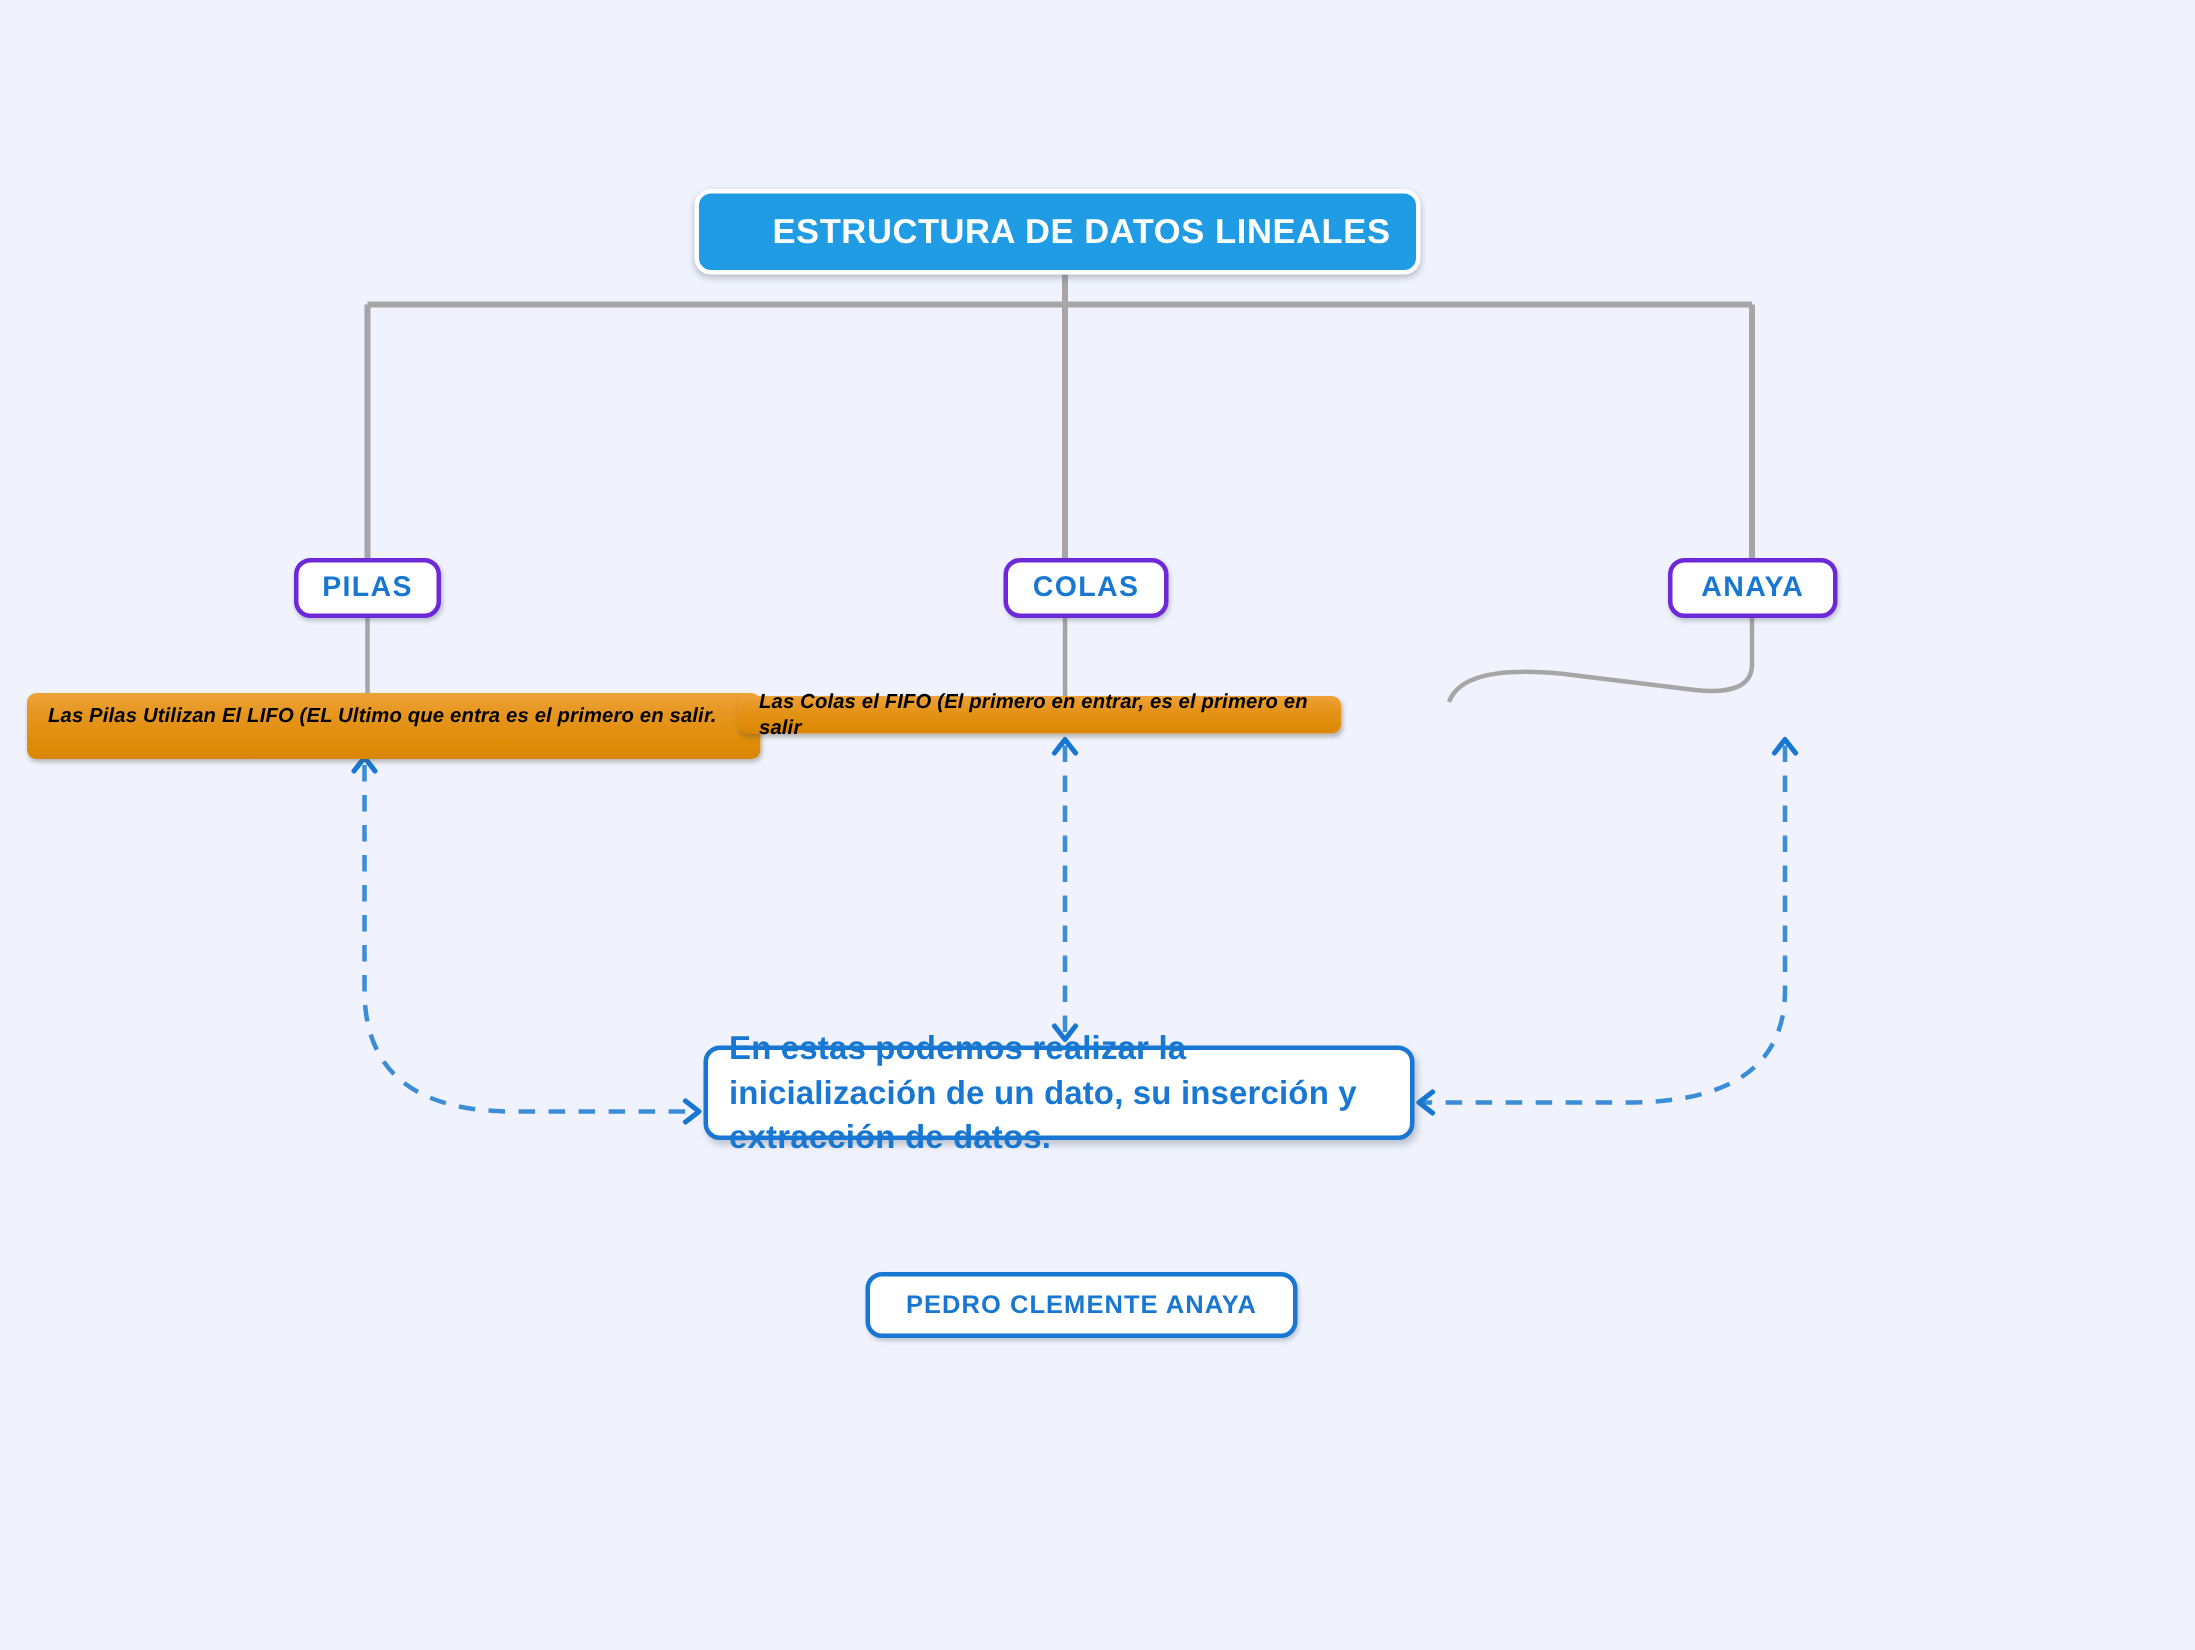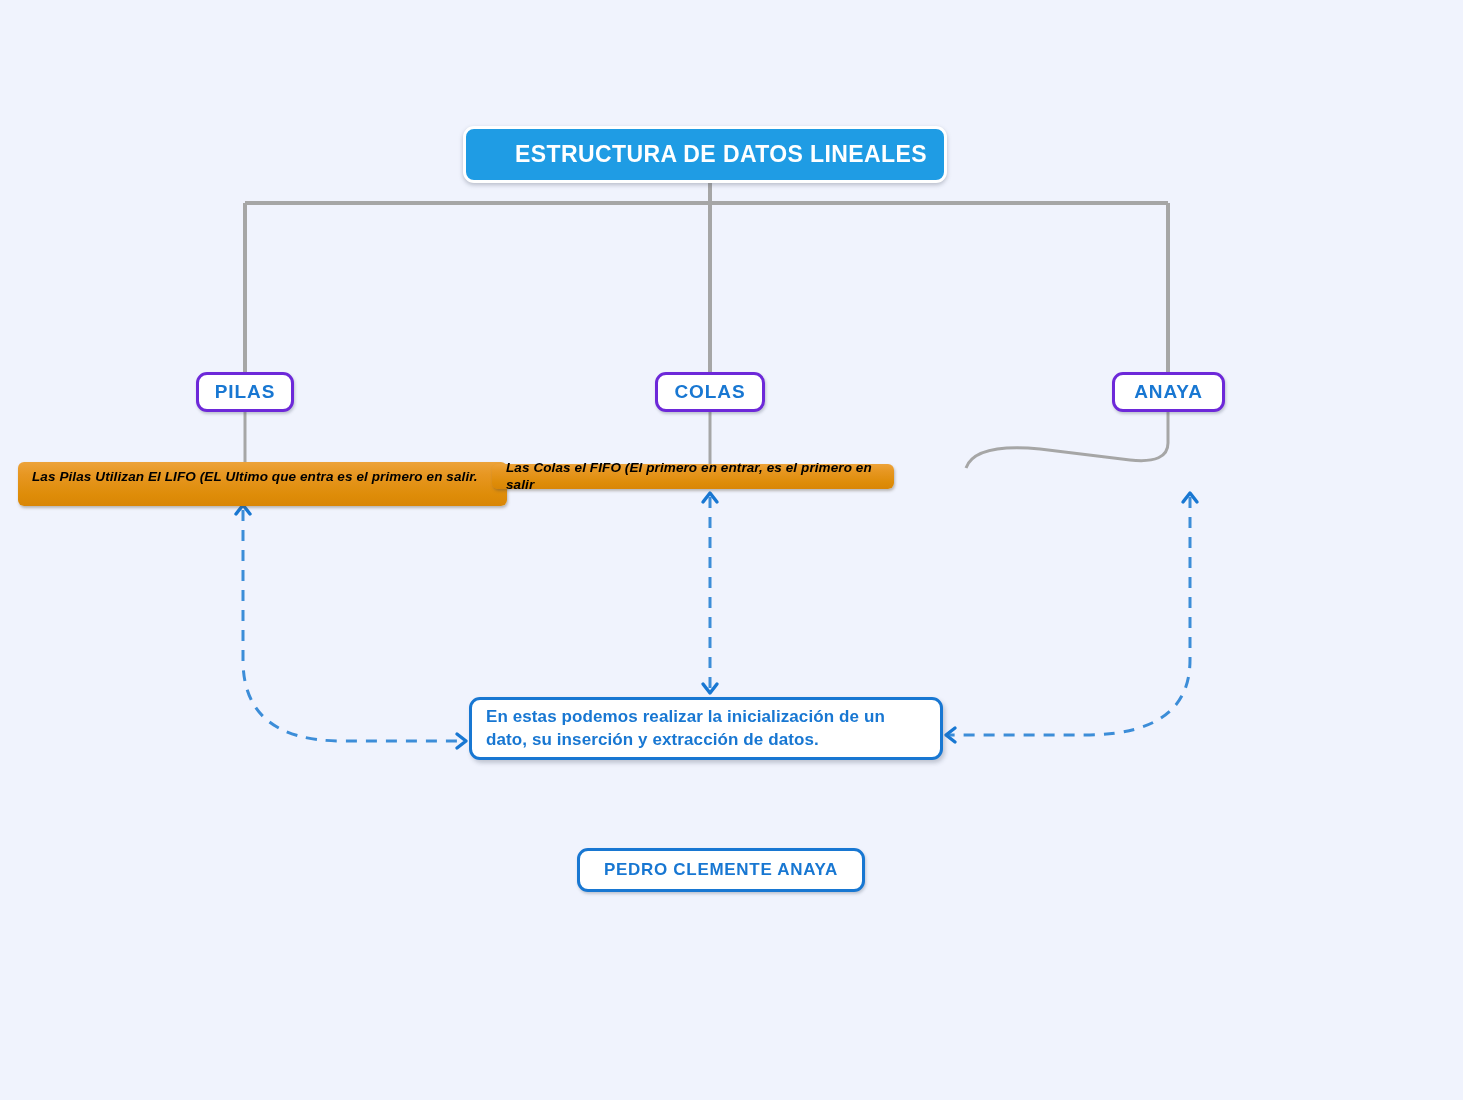--- a/index.html
+++ b/index.html
@@ -94,21 +94,21 @@
   .node-info {
     background: #FFFFFF;
     border: 3px solid #1877D2;
     border-radius: 11px;
     box-shadow: 2px 3px 4px rgba(80,90,110,0.30);
     padding: 0 14px;
   }
   .node-info .node-label {
     color: #1877D2;
     font-weight: bold;
-    font-size: 17px;
+    font-size: 22px;
     line-height: 1.35;
     letter-spacing: 0.1px;
     text-align: left;
   }
 
   
   .node-author {
     background: #FFFFFF;
     border: 3px solid #1877D2;
     border-radius: 11px;
@@ -161,21 +161,21 @@
   </svg>
 
   <div class="node node-root" style="left:463px; top:126px; width:484px; height:57px;padding-left:32px;">
     <span class="node-label">ESTRUCTURA DE DATOS LINEALES</span>
   </div>
 
   <div class="node node-branch" style="left:196px; top:372px; width:98px; height:40px;">
     <span class="node-label">PILAS</span>
   </div>
 
-  <div class="node node-branch" style="left:655px; top:372px; width:110px; height:40px;">
+  <div class="node node-branch" style="left:669px; top:372px; width:110px; height:40px;">
     <span class="node-label">COLAS</span>
   </div>
 
   <div class="node node-branch" style="left:1112px; top:372px; width:113px; height:40px;">
     <span class="node-label">ANAYA</span>
   </div>
 
   <div class="node node-note" style="left:18px; top:462px; width:489px; height:44px;">
     <span class="node-label">Las Pilas Utilizan El LIFO (EL Ultimo que entra es el primero en salir.</span>
   </div>

